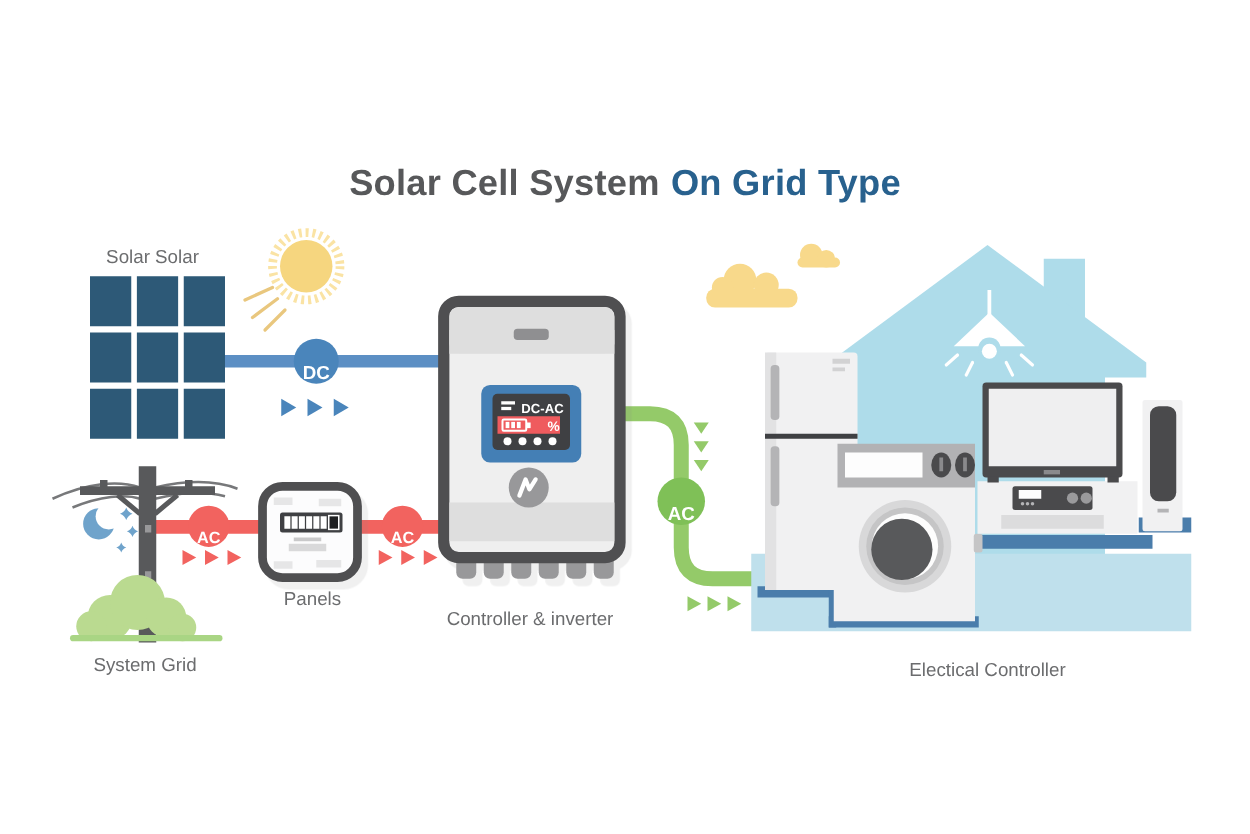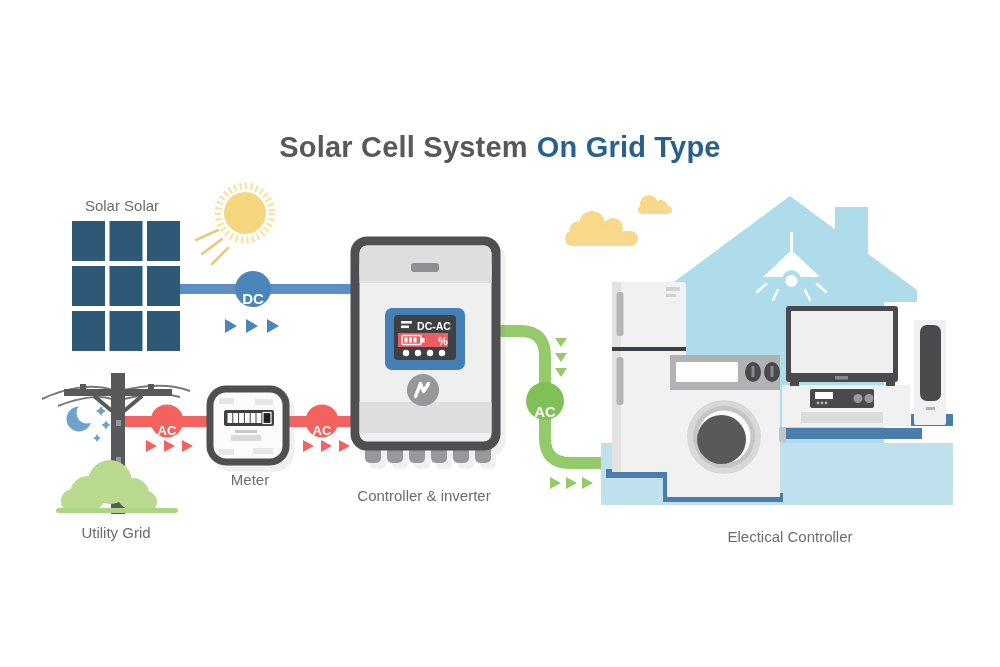--- a/index.html
+++ b/index.html
@@ -288,23 +288,23 @@
         <path d="M415.5,396.5 L420.5,383.5 L423.5,391.5 L428.5,383.5" fill="none" stroke="#fff" stroke-width="3.4" stroke-linecap="round" stroke-linejoin="round"></path>
       </g>
     </g>
   </svg>
 
   <div class="title">
     <span class="t1">Solar Cell System</span><span class="t2">On Grid Type</span>
   </div>
 
   <div class="lbl" style="left:122px;top:197px">Solar Solar</div>
-  <div class="lbl" style="left:250px;top:471px">Meter</div>
+  <div class="lbl" style="left:250px;top:471px">Panels</div>
   <div class="lbl" style="left:424px;top:487px">Controller &amp; inverter</div>
-  <div class="lbl" style="left:116px;top:524px">Utility Grid</div>
+  <div class="lbl" style="left:116px;top:524px">System Grid</div>
   <div class="lbl" style="left:790px;top:528px">Electical Controller</div>
 
   <div class="badge dc" style="left:253px;top:289px">
       <span>DC</span>
     </div>
   <div class="badge acr" style="left:167px;top:421px">
       <span>AC</span>
     </div>
   <div class="badge acr" style="left:322px;top:421px">
       <span>AC</span>

